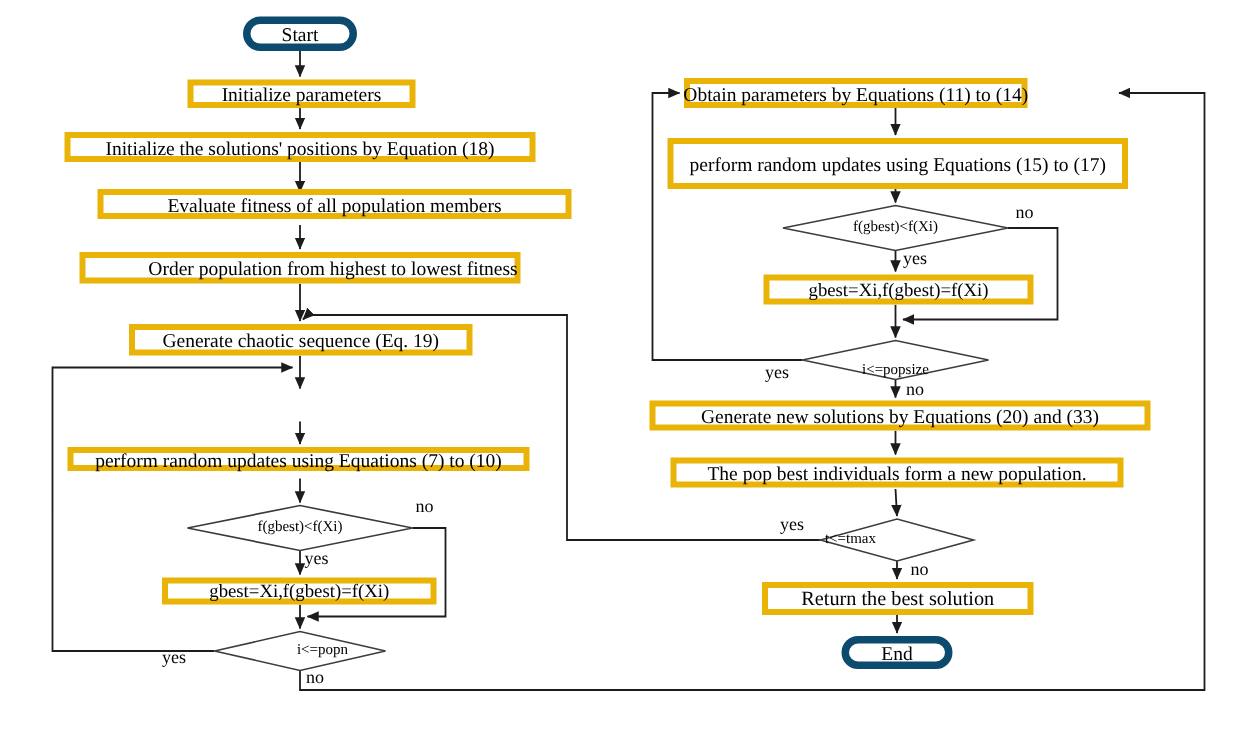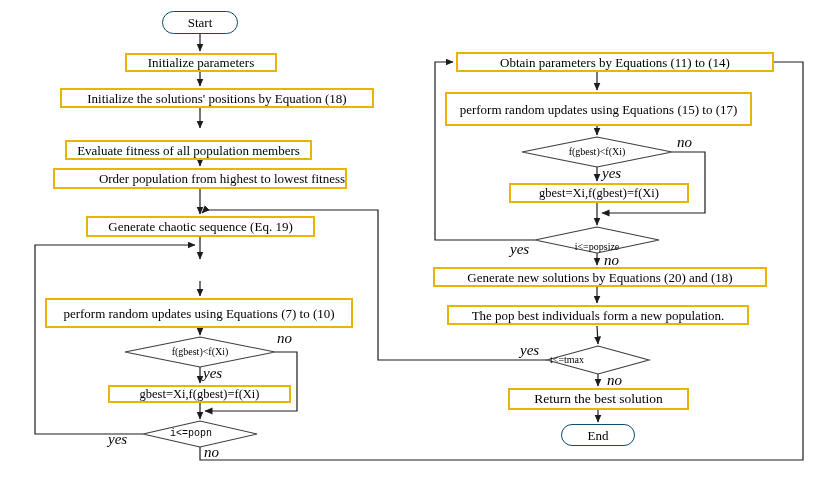--- a/index.html
+++ b/index.html
@@ -3,30 +3,30 @@
 <meta charset="utf-8">
 <style>
   html,body{margin:0;padding:0;background:#ffffff;}
   .canvas{
     position:relative;width:825px;height:487px;background:#ffffff;
     font-family:"Liberation Serif","DejaVu Serif",serif;color:#000;
     overflow:hidden;
   }
   .wires{position:absolute;left:0;top:0;width:825px;height:487px;}
   .node{
-    position:absolute;box-sizing:border-box;border:2px solid #eab308;
+    position:absolute;box-sizing:border-box;border:4px solid #eab308;
     background:#fff;display:flex;align-items:center;justify-content:center;
     font-size:13px;line-height:1;white-space:nowrap;text-align:center;
   }
-  .terminator{border:1px solid #0c4a6e;border-radius:12px;font-family:Liberation Serif, serif;}
+  .terminator{border:5px solid #0c4a6e;border-radius:12px;font-family:Liberation Serif, serif;}
   .dlabel{
     position:absolute;display:flex;align-items:center;justify-content:center;
     font-size:10px;line-height:1;white-space:nowrap;pointer-events:none;
   }
-  .blabel{position:absolute;font-size:15px;line-height:1;white-space:nowrap;font-style:italic;}
+  .blabel{position:absolute;font-size:12px;line-height:1;white-space:nowrap;}
 </style>
 </head>
 <body>
 
 <div class="canvas">
 
   <svg class="wires" width="825" height="487" viewBox="0 0 825 487">
     <defs>
       <marker id="arr" markerWidth="9" markerHeight="8" refX="7.5" refY="3.5" orient="auto" markerUnits="userSpaceOnUse">
         <path d="M0,0 L8,3.5 L0,7 Z" fill="#1c1c1c"></path>
@@ -76,62 +76,62 @@
   <div class="node terminator" style="left:162px;top:11px;width:76px;height:23px;">
     <span>Start</span>
   </div>
   <div class="node terminator" style="left:561px;top:424px;width:74px;height:22px;">
     <span>End</span>
   </div>
 
   <div class="node" style="left:125px;top:53px;width:152px;height:19px;">
     <span>Initialize parameters</span>
   </div>
-  <div class="node" style="left:43px;top:88px;width:314px;height:20px;margin-left:17px;">
+  <div class="node" style="left:43px;top:88px;width:314px;height:20px;">
     <span>Initialize the solutions' positions by Equation (18)</span>
   </div>
-  <div class="node" style="left:65px;top:140px;width:247px;height:20px;">
+  <div class="node" style="left:65px;top:126px;width:316px;height:20px;">
     <span>Evaluate fitness of all population members</span>
   </div>
   <div class="node" style="left:53px;top:168px;width:294px;height:21px;padding-left:44px;">
     <span>Order population from highest to lowest fitness</span>
   </div>
   <div class="node" style="left:86px;top:216px;width:229px;height:21px;">
     <span>Generate chaotic sequence (Eq. 19)</span>
   </div>
-  <div class="node" style="left:45px;top:298px;width:308px;height:30px;justify-content:center;">
+  <div class="node" style="left:45px;top:298px;width:308px;height:16px;justify-content:center;">
     <span>perform random updates using Equations (7) to (10)</span>
   </div>
   <div class="node" style="left:108px;top:385px;width:183px;height:18px;font-size:12.5px;">
     <span>gbest=Xi,f(gbest)=f(Xi)</span>
   </div>
 
-  <div class="node" style="left:456px;top:52px;width:318px;height:20px;">
+  <div class="node" style="left:456px;top:52px;width:229px;height:20px;">
     <span>Obtain parameters  by Equations (11) to (14)</span>
   </div>
   <div class="node" style="left:445px;top:92px;width:307px;height:34px;">
     <span>perform random updates using Equations (15) to (17)</span>
   </div>
   <div class="node" style="left:509px;top:183px;width:180px;height:20px;font-size:12.5px;">
     <span>gbest=Xi,f(gbest)=f(Xi)</span>
   </div>
   <div class="node" style="left:433px;top:267px;width:334px;height:20px;">
-    <span>Generate new solutions by Equations (20) and (18)</span>
+    <span>Generate new solutions by Equations (20) and (33)</span>
   </div>
   <div class="node" style="left:447px;top:305px;width:302px;height:20px;">
     <span>The pop best individuals form a new population.</span>
   </div>
   <div class="node" style="left:508px;top:388px;width:181px;height:22px;font-size:13.5px;">
     <span>Return the best solution</span>
   </div>
 
   <div class="dlabel" style="left:125px;top:338px;width:150px;height:28px;">
     <span>f(gbest)&lt;f(Xi)</span>
   </div>
-  <div class="dlabel" style="left:134px;top:422px;width:114px;height:24px;font-family:Liberation Mono, monospace;">
+  <div class="dlabel" style="left:158px;top:422px;width:114px;height:24px;">
     <span>i&lt;=popn</span>
   </div>
   <div class="dlabel" style="left:522px;top:138px;width:150px;height:28px;">
     <span>f(gbest)&lt;f(Xi)</span>
   </div>
   <div class="dlabel" style="left:535px;top:228px;width:124px;height:24px;align-items:flex-end;">
     <span>i&lt;=popsize</span>
   </div>
   <div class="dlabel" style="left:516px;top:347px;width:102px;height:26px;">
     <span>t&lt;=tmax</span>

